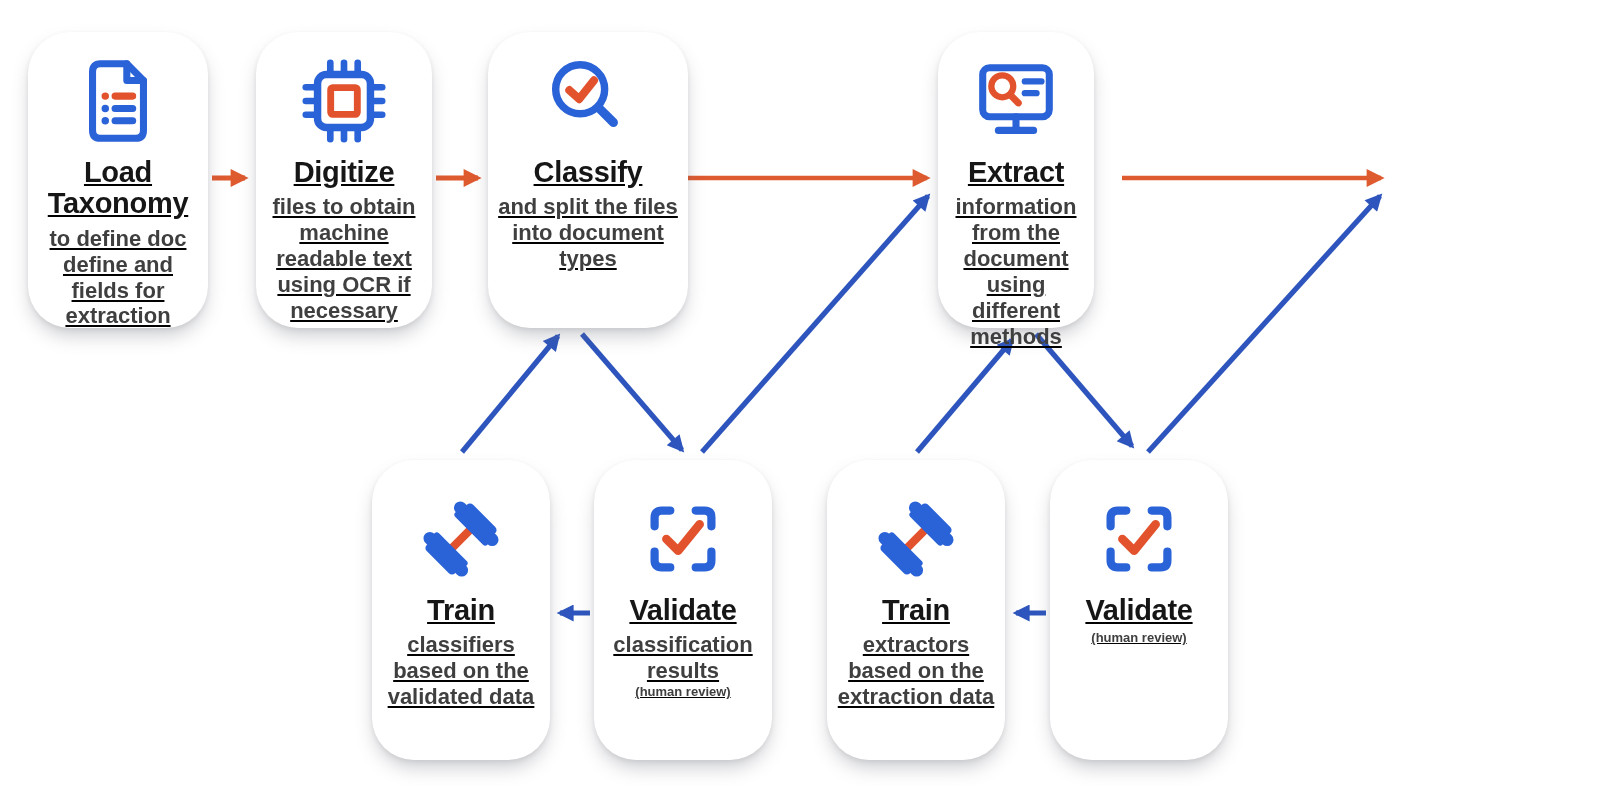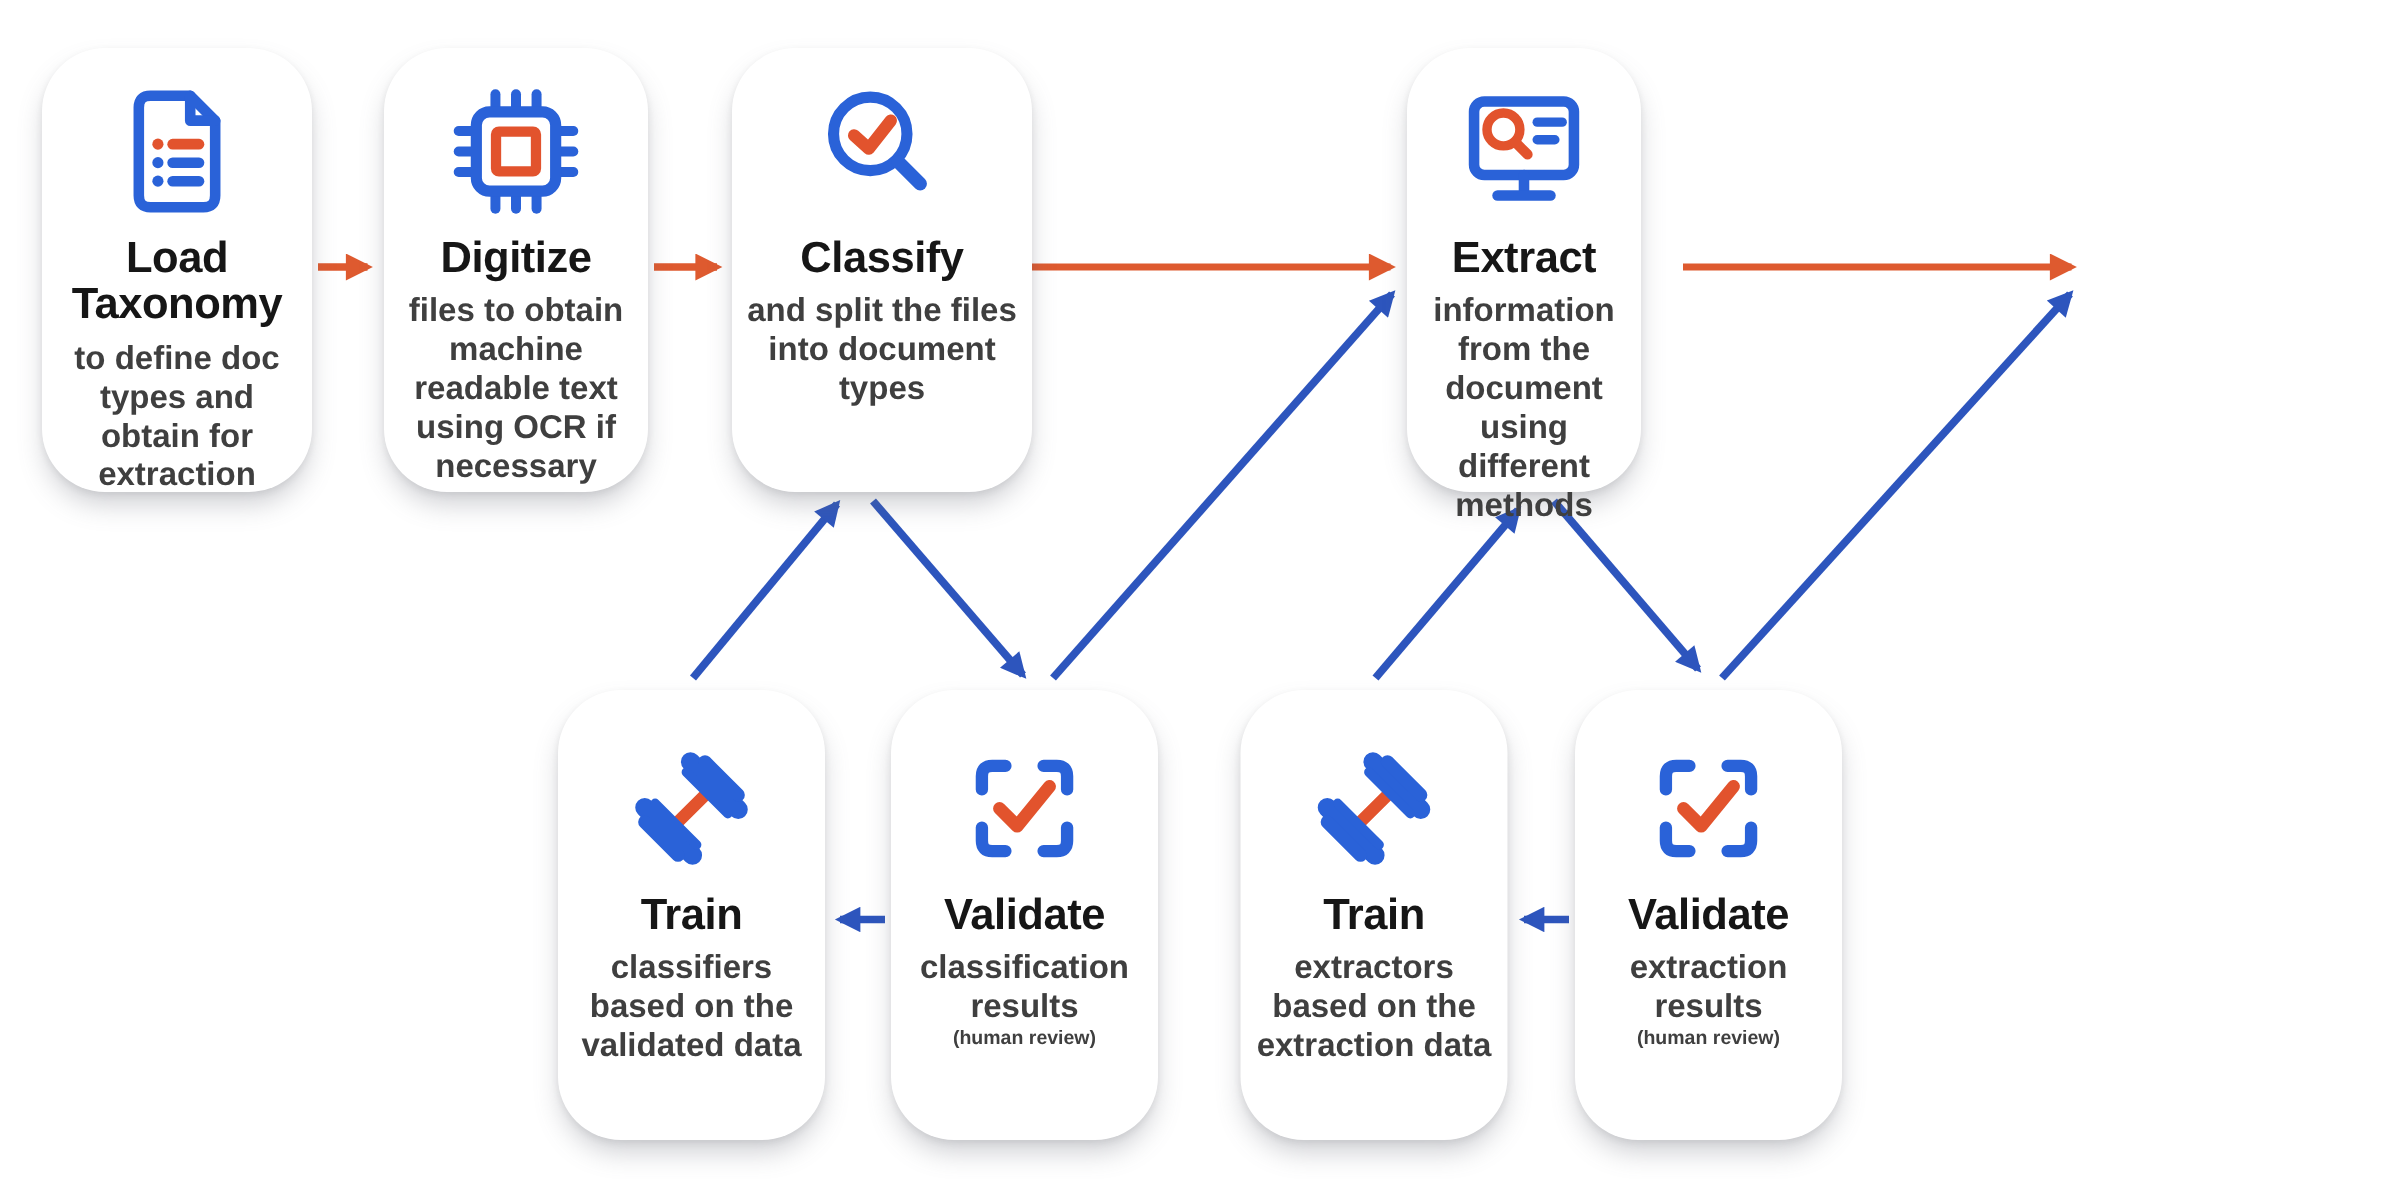--- a/index.html
+++ b/index.html
@@ -27,20 +27,21 @@
   .mb{fill:var(--arrow-blue);}
   .node{
     position:absolute;z-index:2;
     background:var(--card-bg);
     border-radius:42px;
     box-shadow:0 10px 18px -2px rgba(105,110,120,.32), 0 2px 5px rgba(0,0,0,.08);
     display:flex;flex-direction:column;align-items:center;
     text-align:center;
     box-sizing:border-box;
     padding:22px 7px 0 7px;
+    text-decoration:underline;
   }
   .node.bottom{padding-top:32px;}
   .icon{display:block;line-height:0;}
   .icon svg{width:94px;height:94px;}
   .icon svg .st{fill:none;stroke-linecap:round;stroke-linejoin:round;}
   .icon svg .ib{stroke:var(--icon-blue);}
   .icon svg .io{stroke:var(--icon-orange);}
   .icon svg .fb{fill:var(--icon-blue);stroke:none;}
   .icon svg .fo{fill:var(--icon-orange);stroke:none;}
   .title{
@@ -94,21 +95,21 @@
         <path class="st ib" stroke-width="3.6" d="M28.5 5 V13.5 H37"></path>
         <circle class="fo" cx="17.5" cy="21.5" r="1.9"></circle>
         <line class="st io" stroke-width="3.6" x1="22.5" y1="21.5" x2="31.5" y2="21.5"></line>
         <circle class="fb" cx="17.5" cy="27.8" r="1.9"></circle>
         <line class="st ib" stroke-width="3.6" x1="22.5" y1="27.8" x2="31.5" y2="27.8"></line>
         <circle class="fb" cx="17.5" cy="34.1" r="1.9"></circle>
         <line class="st ib" stroke-width="3.6" x1="22.5" y1="34.1" x2="31.5" y2="34.1"></line>
       </svg>
     </span>
     <h2 class="title">Load Taxonomy</h2>
-    <p class="sub">to define doc types and obtain for extraction</p>
+    <p class="sub">to define doc define and fields for extraction</p>
   </div>
 
   <div class="node top" style="left:256px;top:32px;width:176px;height:296px">
     <span class="icon">
       <svg viewBox="0 0 48 48">
         <line class="st ib" stroke-width="3.4" x1="17" y1="4.5" x2="17" y2="10"></line>
         <line class="st ib" stroke-width="3.4" x1="24" y1="4.5" x2="24" y2="10"></line>
         <line class="st ib" stroke-width="3.4" x1="31" y1="4.5" x2="31" y2="10"></line>
         <line class="st ib" stroke-width="3.4" x1="17" y1="38" x2="17" y2="43.5"></line>
         <line class="st ib" stroke-width="3.4" x1="24" y1="38" x2="24" y2="43.5"></line>
@@ -211,17 +212,16 @@
     <span class="icon">
       <svg viewBox="0 0 48 48">
         <path class="st ib" stroke-width="4.2" d="M9.5 17.5 V13 Q9.5 9.5 13 9.5 H17.5"></path>
         <path class="st ib" stroke-width="4.2" d="M30.5 9.5 H35 Q38.5 9.5 38.5 13 V17.5"></path>
         <path class="st ib" stroke-width="4.2" d="M38.5 30.5 V35 Q38.5 38.5 35 38.5 H30.5"></path>
         <path class="st ib" stroke-width="4.2" d="M17.5 38.5 H13 Q9.5 38.5 9.5 35 V30.5"></path>
         <path class="st io" stroke-width="4.4" d="M15.5 24 L21.5 30 L32.5 16.5"></path>
       </svg>
     </span>
     <h2 class="title">Validate</h2>
-    <p class="sub">extraction results</p>
     <p class="note">(human review)</p>
   </div>
 
 </div>
 
 </body></html>

